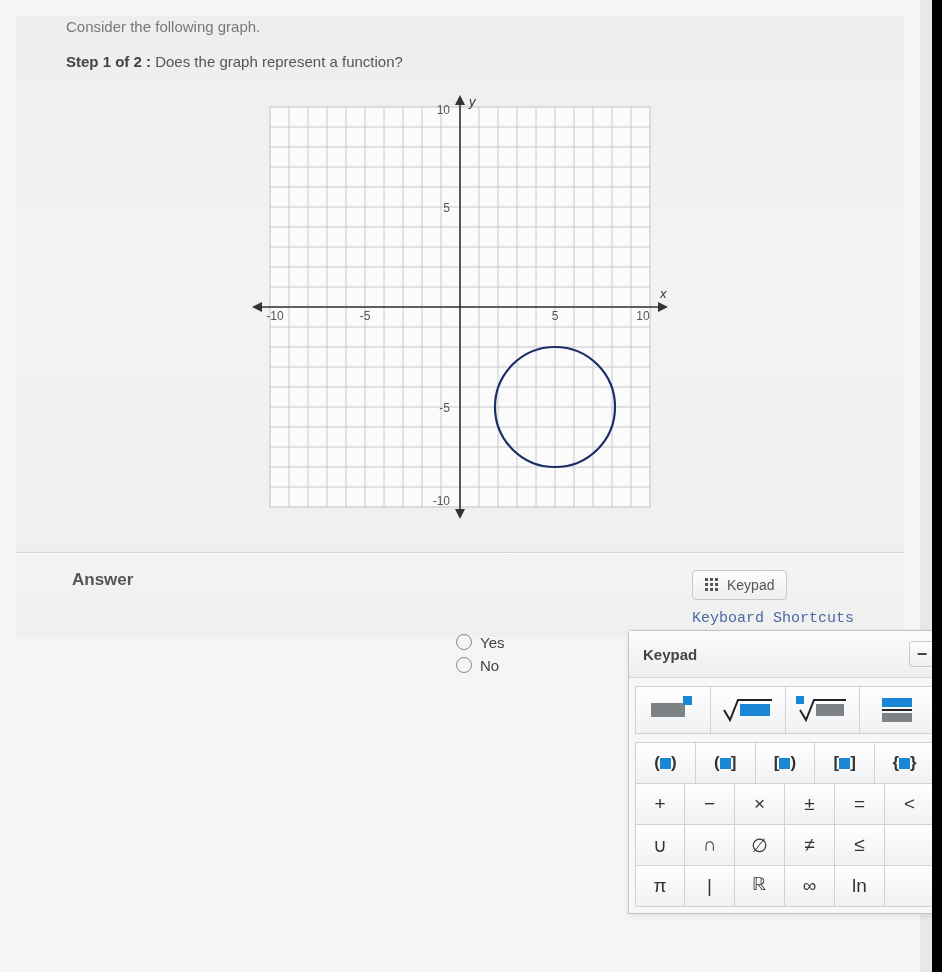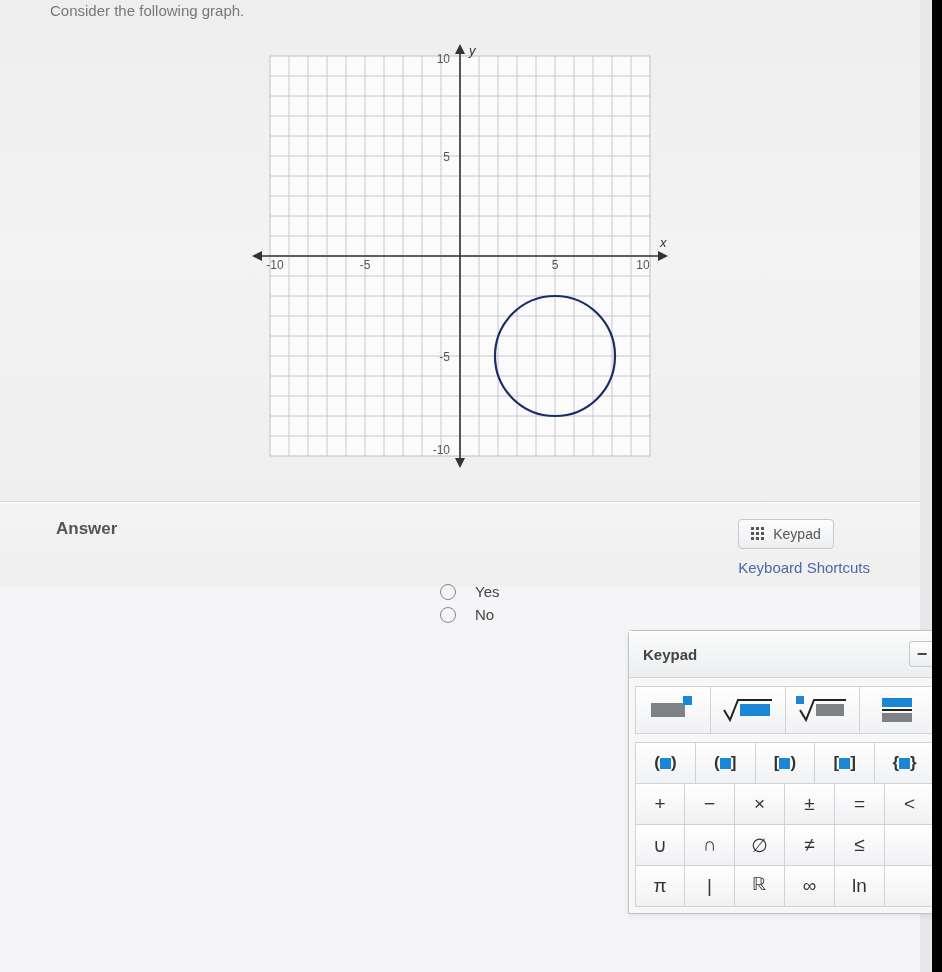--- a/index.html
+++ b/index.html
@@ -9,21 +9,21 @@
     width: 942px;
     height: 972px;
     overflow: hidden;
     position: relative;
     color: #444;
   }
   .page {
     background: #f5f5f7;
     width: 920px;
     min-height: 972px;
-    padding: 0;
+    padding: 16px;
     position: relative;
   }
   .right-edge {
     position: absolute;
     right: 0; top: 0;
     width: 10px; height: 100%;
     background: #000;
   }
   .prompt-area {
     padding: 0px 50px 10px 50px;
@@ -80,31 +80,31 @@
   .keypad-btn .grid-icon {
     width: 14px; height: 14px;
     display: inline-block;
   }
   .kb-shortcuts {
     text-align: center;
     color: #4b6aa3;
     font-size: 15px;
     margin-top: 10px;
     cursor: pointer;
+    font-family: Liberation Mono, monospace;
   }
 
   .options {
     position: absolute;
     left: 440px;
     top: 80px;
   }
   .radio-row {
     display: flex;
-    align-items: center;
-    gap: 19px;
+    gap: 8px;
     font-size: 15px;
     color: #444;
     margin-bottom: 6px;
     cursor: pointer;
   }
   .radio-circle {
     width: 16px; height: 16px;
     border: 1.5px solid #888;
     border-radius: 50%;
     display: inline-block;
@@ -212,20 +212,24 @@
 
   .dbb { font-family: "Cambria Math", "STIX Two Math", serif; }
 </style>
 </head>
 <body>
 
 <div class="page">
 
   <div class="prompt-area">
     <div class="consider">Consider the following graph.</div>
+    <div class="step-line">
+      <b>Step 1 of 2 :</b>
+      <span>Does the graph represent a function?</span>
+    </div>
 
     <div class="graph-wrap">
       <svg class="graph" width="430" height="430" viewBox="0 0 430 430">
 
         <rect x="25" y="15" width="380" height="400" fill="#fbfbfc" stroke="#bfc1c5"></rect>
 
         <g stroke="#c6c8cc" stroke-width="1">
           <line x1="44" y1="15" x2="44" y2="415"></line>
             <line x1="63" y1="15" x2="63" y2="415"></line>
           <line x1="82" y1="15" x2="82" y2="415"></line>

